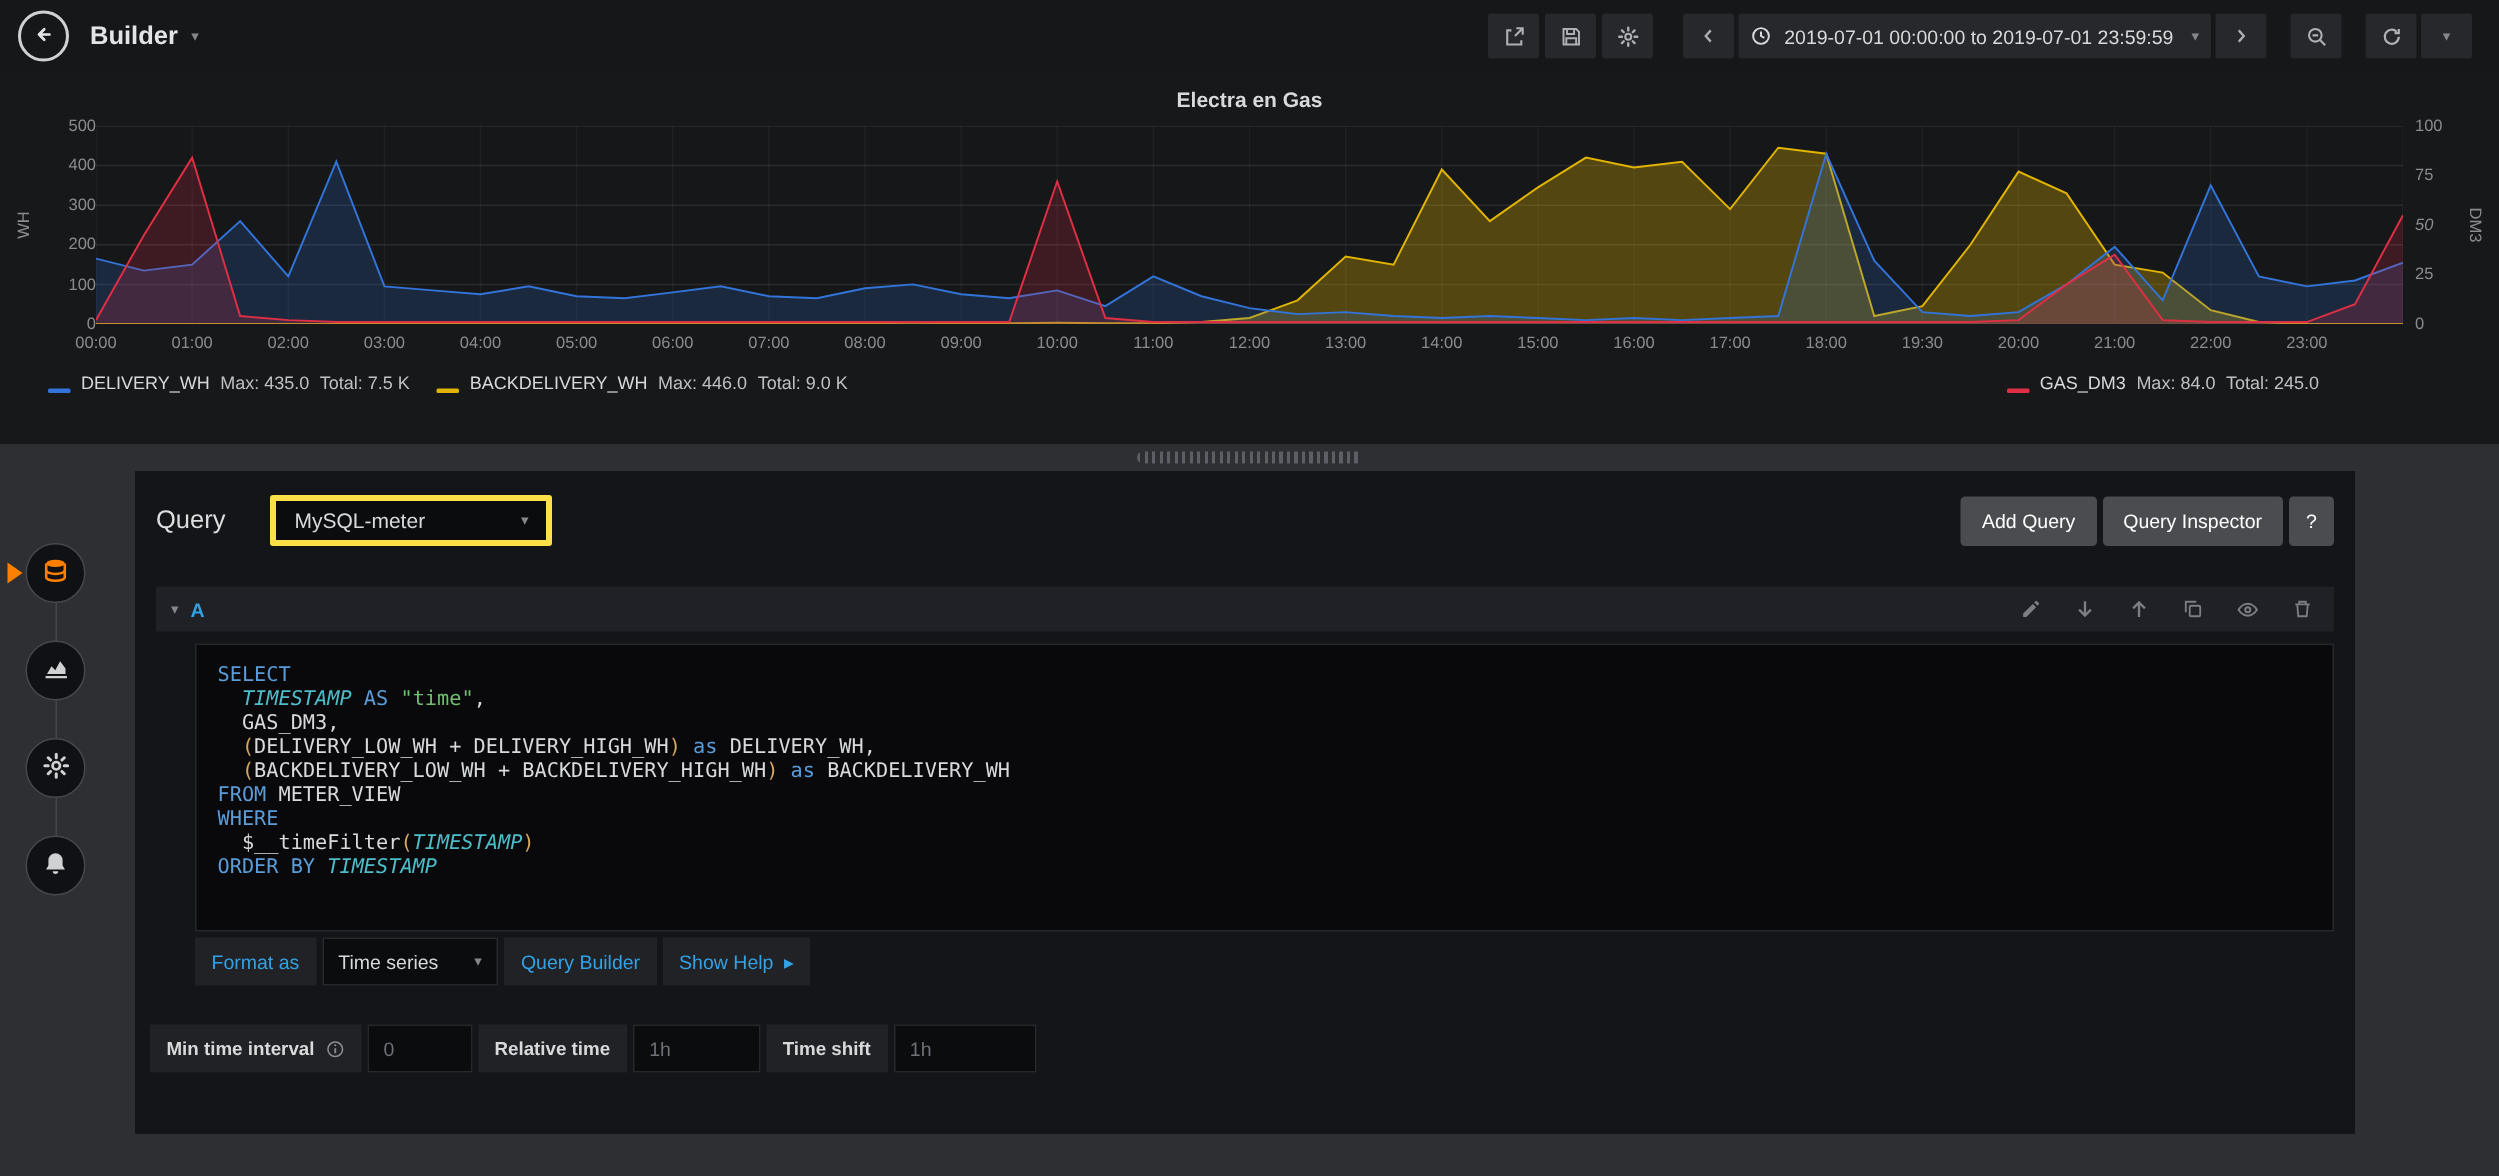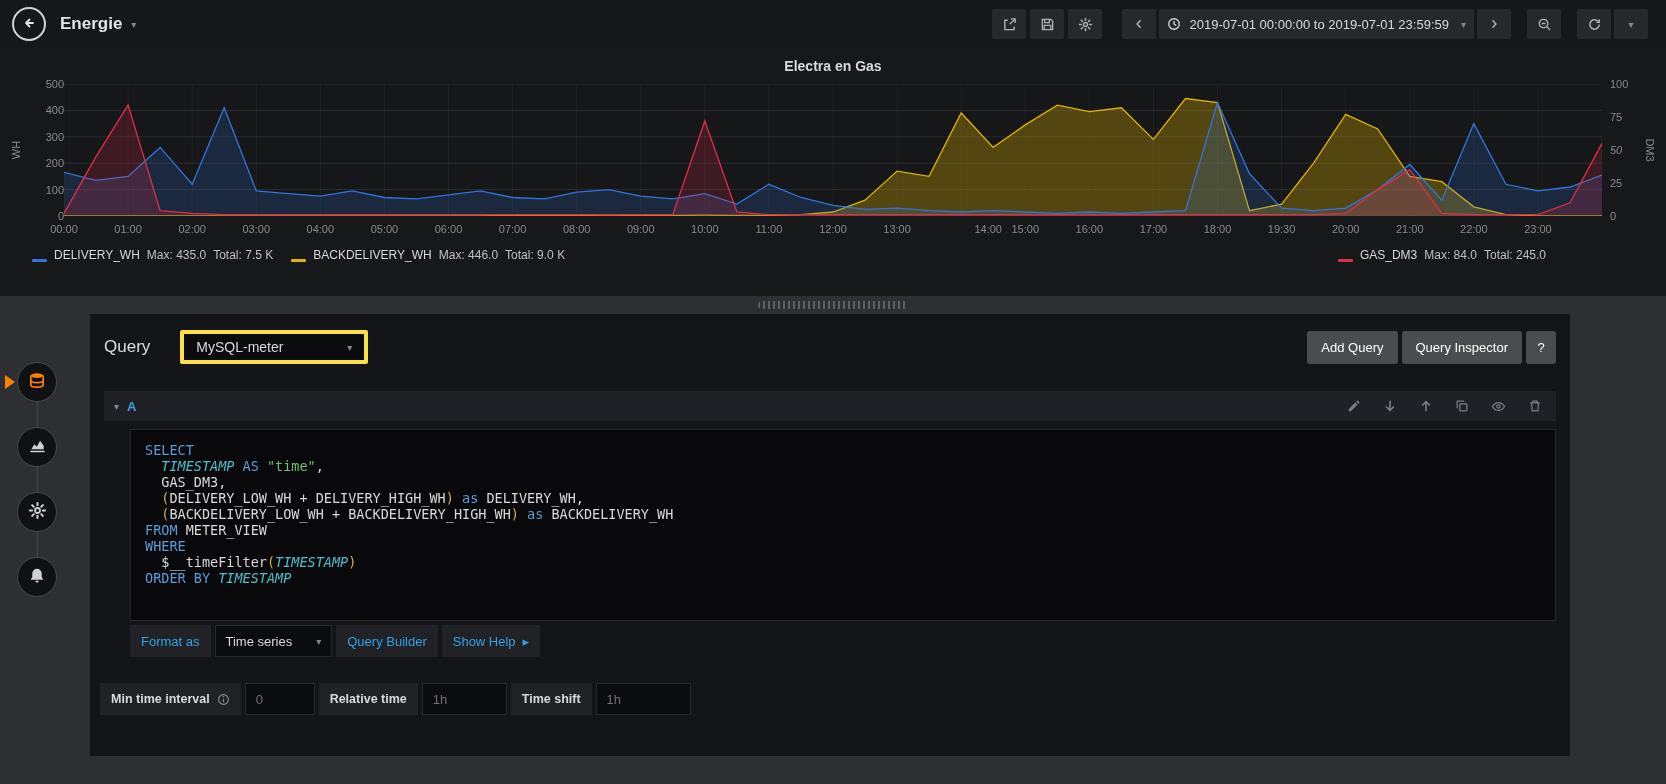--- a/index.html
+++ b/index.html
@@ -88,21 +88,21 @@
 </head>
 <body>
 
 <div class="navbar">
   <button class="back-btn">
     <span><svg width="16" height="16" viewBox="0 0 16 16" fill="none" stroke="currentColor" stroke-width="1.8" stroke-linecap="round" stroke-linejoin="round">
           <path d="M12 8H5M8.5 4.5L5 8l3.5 3.5"></path>
         </svg></span>
   </button>
   <div class="dash-title">
-    <span class="t">Energie</span>
+    <span class="t">Builder</span>
     <span class="caret">▾</span>
   </div>
 
   <div class="nav-right">
     <button class="nav-btn">
         <span>
           <svg width="15" height="15" viewBox="0 0 16 16" fill="none" stroke="currentColor" stroke-width="1.5">
             <path d="M6 3.5H3v10h10v-3"></path>
             <path d="M8.5 7.5L14 2M9.5 2H14v4.5"></path>
           </svg>
@@ -252,21 +252,21 @@
         <span style="left: 16.6667%;">04:00</span>
         <span style="left: 20.8333%;">05:00</span>
         <span style="left: 25%;">06:00</span>
         <span style="left: 29.1667%;">07:00</span>
         <span style="left: 33.3333%;">08:00</span>
         <span style="left: 37.5%;">09:00</span>
         <span style="left: 41.6667%;">10:00</span>
         <span style="left: 45.8333%;">11:00</span>
         <span style="left: 50%;">12:00</span>
         <span style="left: 54.1667%;">13:00</span>
-        <span style="left: 58.3333%; margin-left: 27px;">14:00</span>
+        <span style="left: 58.3333%;">14:00</span>
         <span style="left: 62.5%;">15:00</span>
         <span style="left: 66.6667%;">16:00</span>
         <span style="left: 70.8333%;">17:00</span>
         <span style="left: 75%;">18:00</span>
         <span style="left: 79.1667%;">19:30</span>
         <span style="left: 83.3333%;">20:00</span>
         <span style="left: 87.5%;">21:00</span>
         <span style="left: 91.6667%;">22:00</span>
         <span style="left: 95.8333%;">23:00</span>
       </div>

